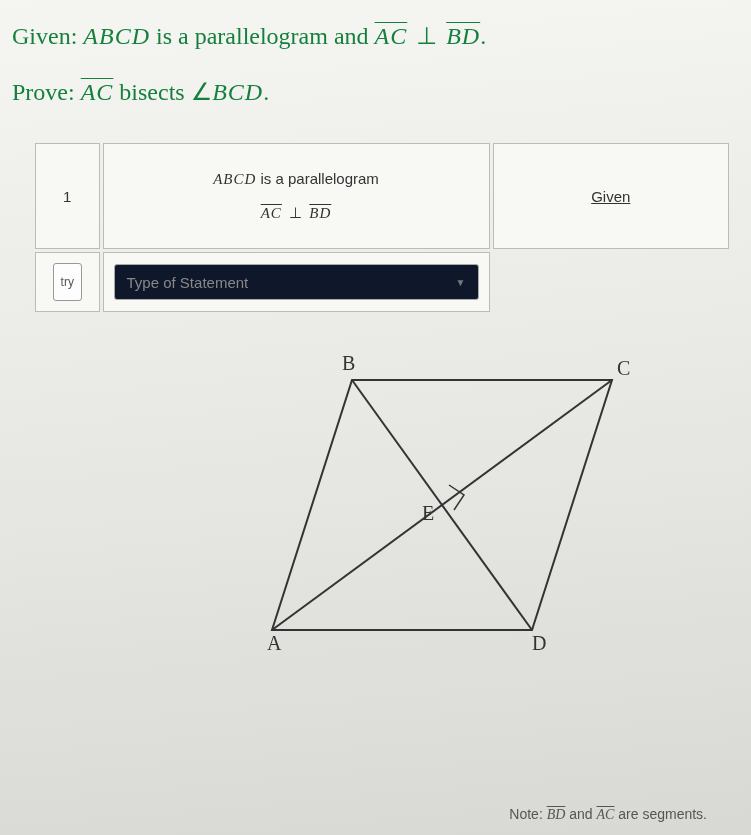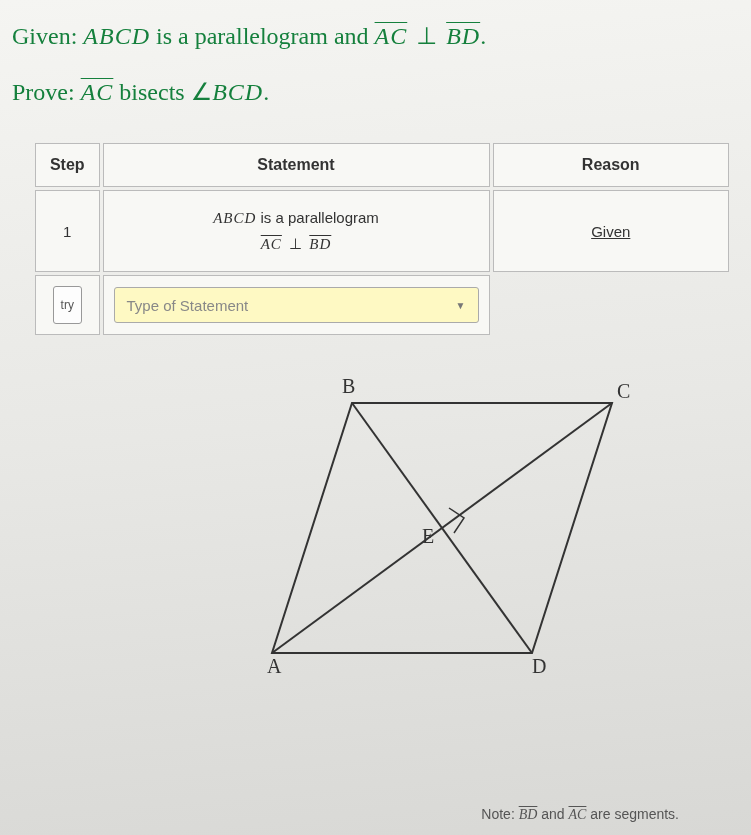--- a/index.html
+++ b/index.html
@@ -74,21 +74,21 @@
       border-radius: 3px;
       background: #fdfdfd;
       color: #555;
       cursor: pointer;
     }
     .dropdown {
       width: 100%;
       height: 36px;
       border: 1px solid #aaa;
       border-radius: 3px;
-      background: #fef9c3;
+      background: #0f172a;
       display: flex;
       align-items: center;
       justify-content: space-between;
       padding: 0 12px;
       color: #888;
       font-size: 15px;
       cursor: pointer;
     }
     .dropdown-caret {
       font-size: 10px;
@@ -98,33 +98,33 @@
       font-family: Arial, sans-serif;
       padding: 0 3px;
     }
     .angle-symbol {
       font-family: Arial, sans-serif;
     }
     .statement-cell .math-italic {
       font-family: 'Times New Roman', serif;
     }
     .statement-line {
-      margin: 8px 0;
+      margin: 16px 0;
     }
     .figure-container {
       position: relative;
       margin-top: 25px;
       margin-left: 200px;
       width: 430px;
       height: 330px;
     }
     .note-line {
       position: absolute;
       bottom: 12px;
-      right: 72px;
+      right: 44px;
       font-size: 14px;
       color: #555;
       font-family: Arial, sans-serif;
     }
     .note-line .overline {
       font-family: 'Times New Roman', serif;
       font-style: italic;
     }
     .reason-cell {
       text-align: left;
@@ -153,25 +153,20 @@
   <span class="math-italic overline">BD</span><span>.</span>
 </div>
 
 <div class="prove-line">
   <span>Prove:</span>
   <span class="math-italic overline">AC</span><span> bisects </span><span class="angle-symbol">∠</span><span class="math-italic">BCD</span><span>.</span>
 </div>
 
 <table class="proof-table">
   <tbody>
-      <tr>
-    <th class="step-col">Step</th>
-    <th class="statement-col">Statement</th>
-    <th class="reason-col">Reason</th>
-  </tr>
   <tr>
     <td class="step-col">1</td>
     <td class="statement-col statement-cell">
       <div class="statement-line">
         <span class="math-italic">ABCD</span><span> is a parallelogram</span>
       </div>
       <div class="statement-line">
         <span class="math-italic overline">AC</span>
         <span class="perp">⊥</span>
         <span class="math-italic overline">BD</span>

